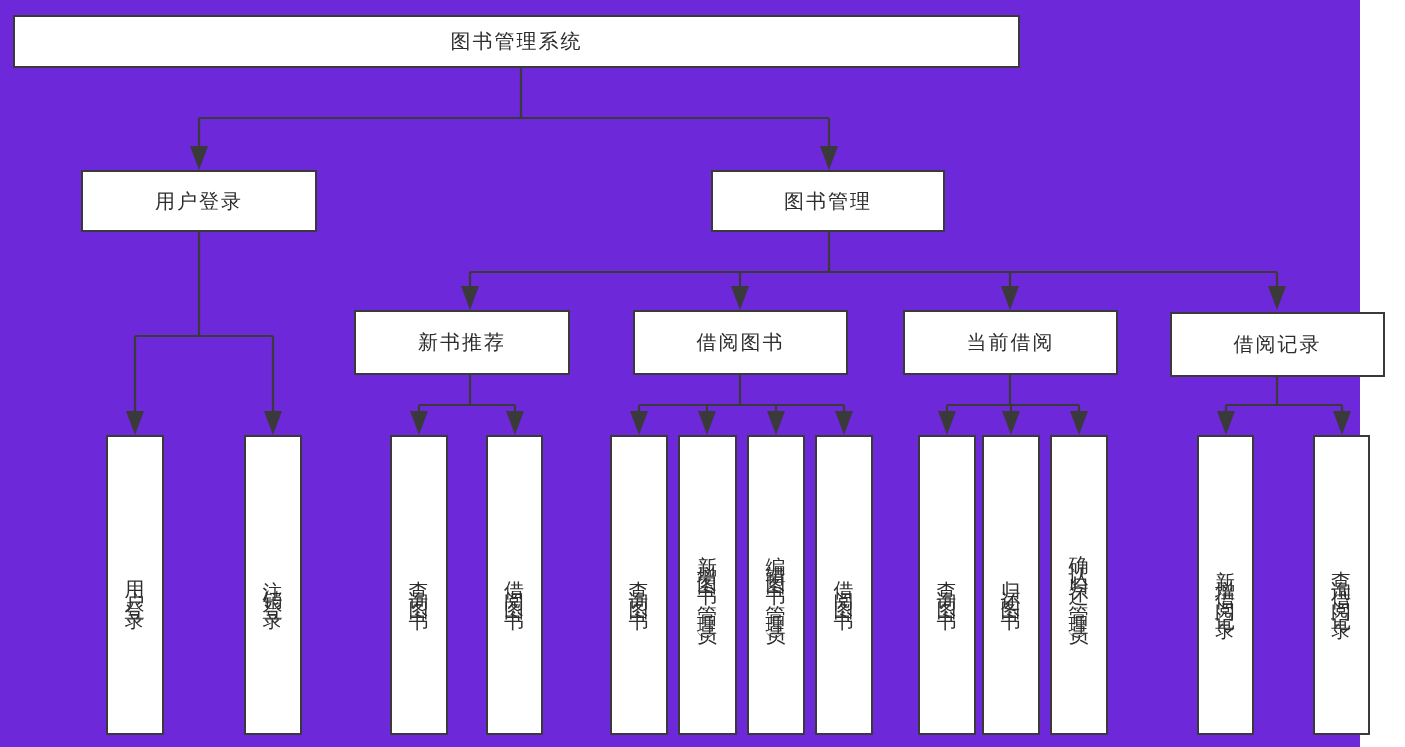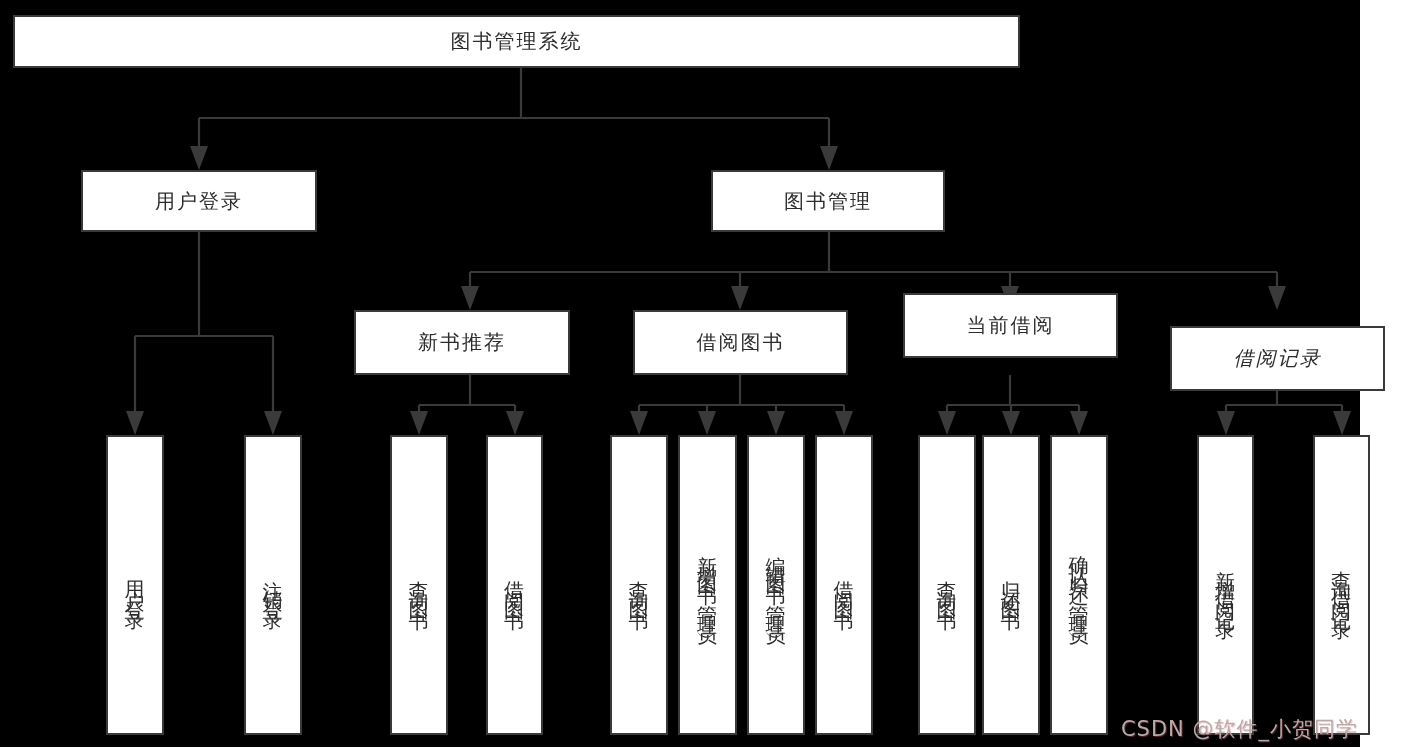--- a/index.html
+++ b/index.html
@@ -5,21 +5,21 @@
   html, body { margin: 0; padding: 0; }
   body {
     width: 1405px; height: 747px;
     background: #ffffff;
     font-family: "DejaVu Sans", sans-serif;
     overflow: hidden;
   }
   #canvas {
     position: relative;
     width: 1360px; height: 747px;
-    background: #000000;
+    background: #6d28d9;
   }
   #connector-svg {
     position: absolute; left: 0; top: 0;
     width: 1405px; height: 747px;
     pointer-events: none;
   }
   .node {
     position: absolute;
     box-sizing: border-box;
     border: 2px solid #3a3a3a;
@@ -107,30 +107,29 @@
       <polygon points="1217,411 1235,411 1226,435" fill="#3a3a3a"></polygon>
       <line x1="1342" y1="405" x2="1342" y2="415" stroke="#3a3a3a" stroke-width="2.2"></line>
       <polygon points="1333,411 1351,411 1342,435" fill="#3a3a3a"></polygon>
     </svg>
   <div id="nodes">
       <div class="node horizontal" style="left: 13px; top: 15px; width: 1007px; height: 53px; border-color: rgb(58, 58, 58); color: rgb(45, 45, 45);">图书管理系统</div>
       <div class="node horizontal" style="left: 81px; top: 170px; width: 236px; height: 62px; border-color: rgb(58, 58, 58); color: rgb(45, 45, 45);">用户登录</div>
       <div class="node horizontal" style="left: 711px; top: 170px; width: 234px; height: 62px; border-color: rgb(58, 58, 58); color: rgb(45, 45, 45); font-family: Liberation Mono, monospace;">图书管理</div>
       <div class="node horizontal" style="left: 354px; top: 310px; width: 216px; height: 65px; border-color: rgb(58, 58, 58); color: rgb(45, 45, 45);">新书推荐</div>
       <div class="node horizontal" style="left: 633px; top: 310px; width: 215px; height: 65px; border-color: rgb(58, 58, 58); color: rgb(45, 45, 45);">借阅图书</div>
-      <div class="node horizontal" style="left: 903px; top: 293px; width: 215px; height: 65px; border-color: rgb(58, 58, 58); color: rgb(45, 45, 45);">当前借阅</div>
-      <div class="node horizontal" style="left: 1170px; top: 326px; width: 215px; height: 65px; border-color: rgb(58, 58, 58); color: rgb(45, 45, 45); font-style: italic;">借阅记录</div>
+      <div class="node horizontal" style="left: 903px; top: 310px; width: 215px; height: 65px; border-color: rgb(58, 58, 58); color: rgb(45, 45, 45);">当前借阅</div>
+      <div class="node horizontal" style="left: 1170px; top: 312px; width: 215px; height: 65px; border-color: rgb(58, 58, 58); color: rgb(45, 45, 45);">借阅记录</div>
       <div class="node vertical" style="left: 106px; top: 435px; width: 58px; height: 300px; border-color: rgb(58, 58, 58); color: rgb(45, 45, 45);">用户登录</div>
       <div class="node vertical" style="left: 244px; top: 435px; width: 58px; height: 300px; border-color: rgb(58, 58, 58); color: rgb(45, 45, 45);">注销登录</div>
       <div class="node vertical" style="left: 390px; top: 435px; width: 58px; height: 300px; border-color: rgb(58, 58, 58); color: rgb(45, 45, 45);">查询图书</div>
       <div class="node vertical" style="left: 486px; top: 435px; width: 57px; height: 300px; border-color: rgb(58, 58, 58); color: rgb(45, 45, 45);">借阅图书</div>
       <div class="node vertical" style="left: 610px; top: 435px; width: 58px; height: 300px; border-color: rgb(58, 58, 58); color: rgb(45, 45, 45);">查询图书</div>
       <div class="node vertical" style="left: 678px; top: 435px; width: 59px; height: 300px; border-color: rgb(58, 58, 58); color: rgb(45, 45, 45);">新增图书（管理员）</div>
       <div class="node vertical" style="left: 747px; top: 435px; width: 58px; height: 300px; border-color: rgb(58, 58, 58); color: rgb(45, 45, 45);">编辑图书（管理员）</div>
       <div class="node vertical" style="left: 815px; top: 435px; width: 58px; height: 300px; border-color: rgb(58, 58, 58); color: rgb(45, 45, 45);">借阅图书</div>
       <div class="node vertical" style="left: 918px; top: 435px; width: 58px; height: 300px; border-color: rgb(58, 58, 58); color: rgb(45, 45, 45);">查询图书</div>
       <div class="node vertical" style="left: 982px; top: 435px; width: 58px; height: 300px; border-color: rgb(58, 58, 58); color: rgb(45, 45, 45);">归还图书</div>
       <div class="node vertical" style="left: 1050px; top: 435px; width: 58px; height: 300px; border-color: rgb(58, 58, 58); color: rgb(45, 45, 45);">确认归还（管理员）</div>
       <div class="node vertical" style="left: 1197px; top: 435px; width: 57px; height: 300px; border-color: rgb(58, 58, 58); color: rgb(45, 45, 45);">新增借阅记录</div>
       <div class="node vertical" style="left: 1313px; top: 435px; width: 57px; height: 300px; border-color: rgb(58, 58, 58); color: rgb(45, 45, 45);">查询借阅记录</div>
     </div>
-  <div class="watermark" style="color: rgb(182, 171, 171);">CSDN @软件_小贺同学</div>
 </div>
 
 </body></html>

